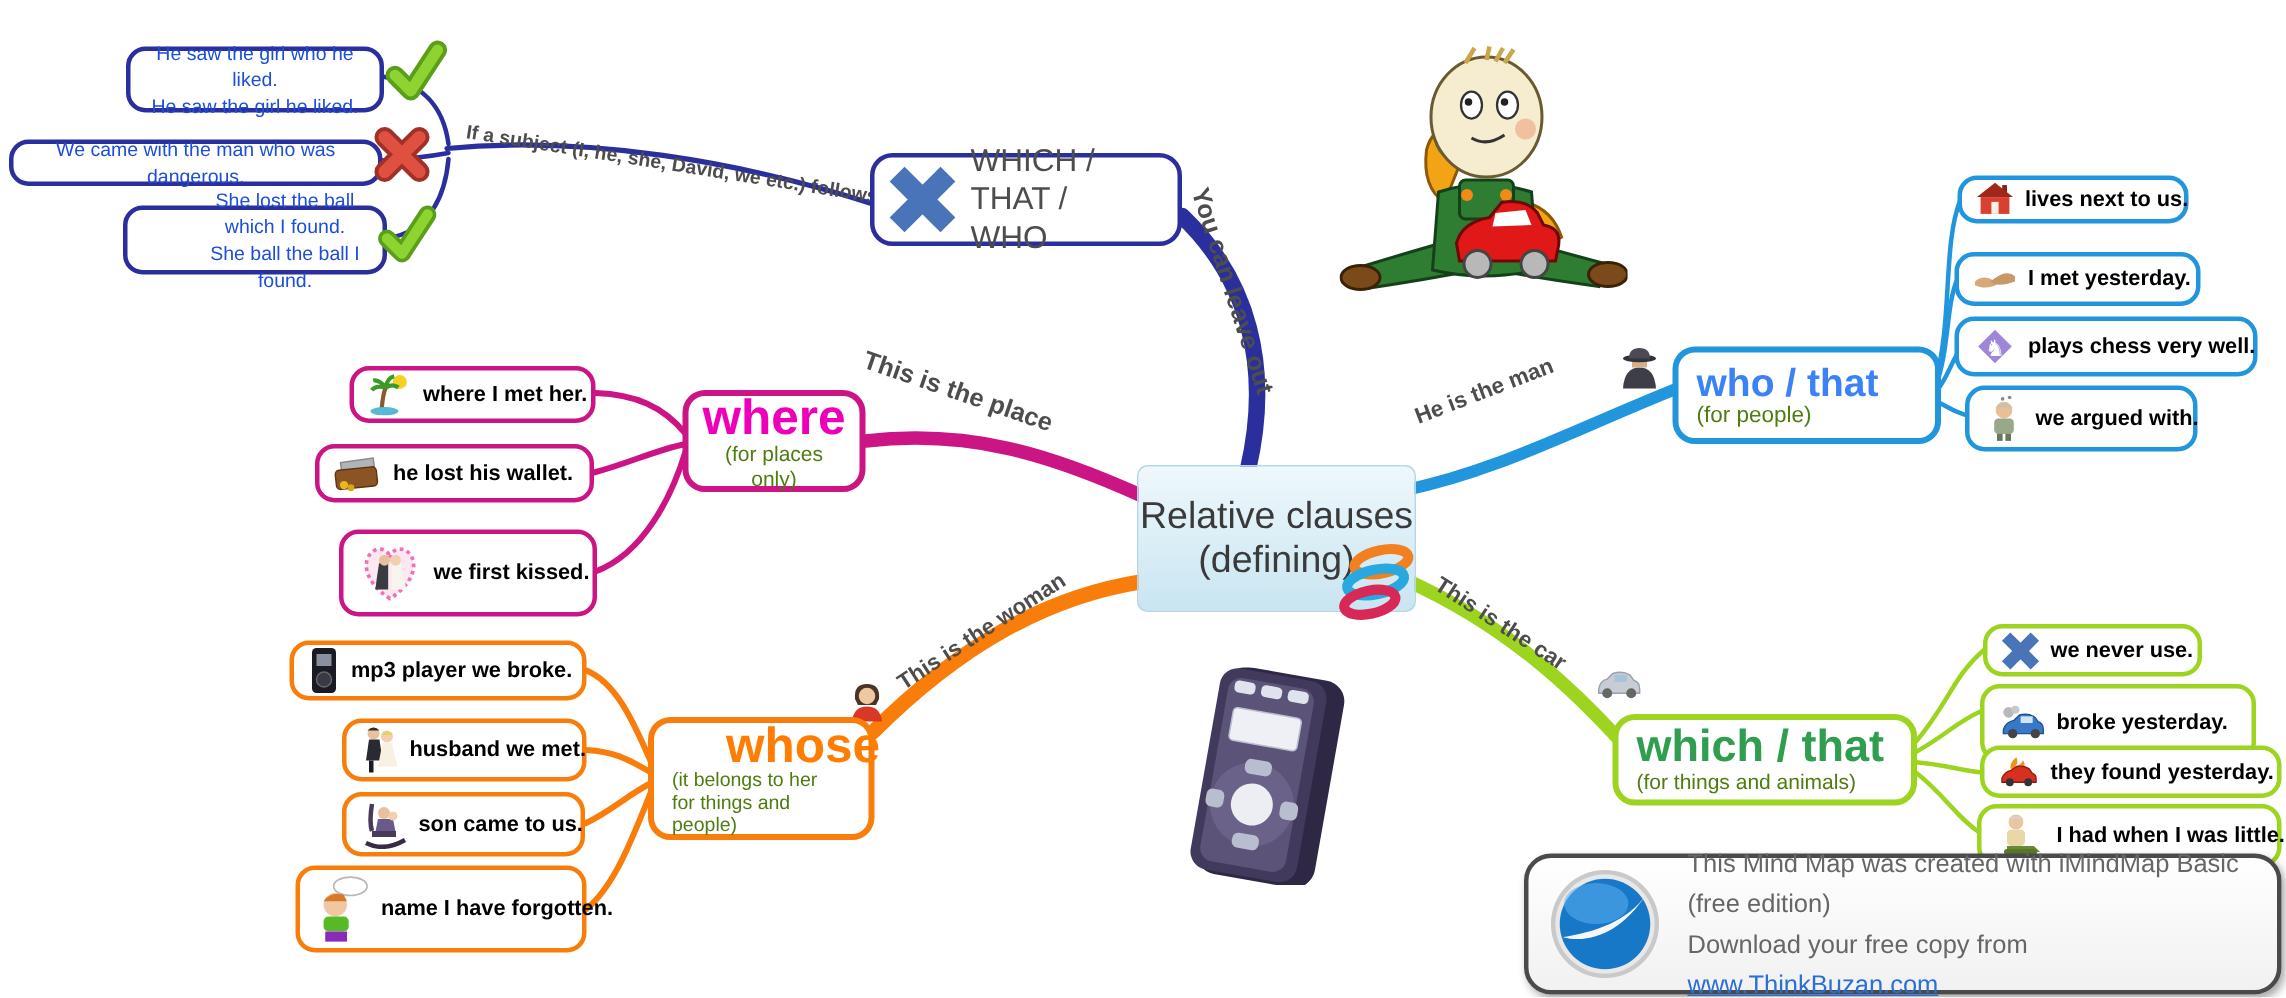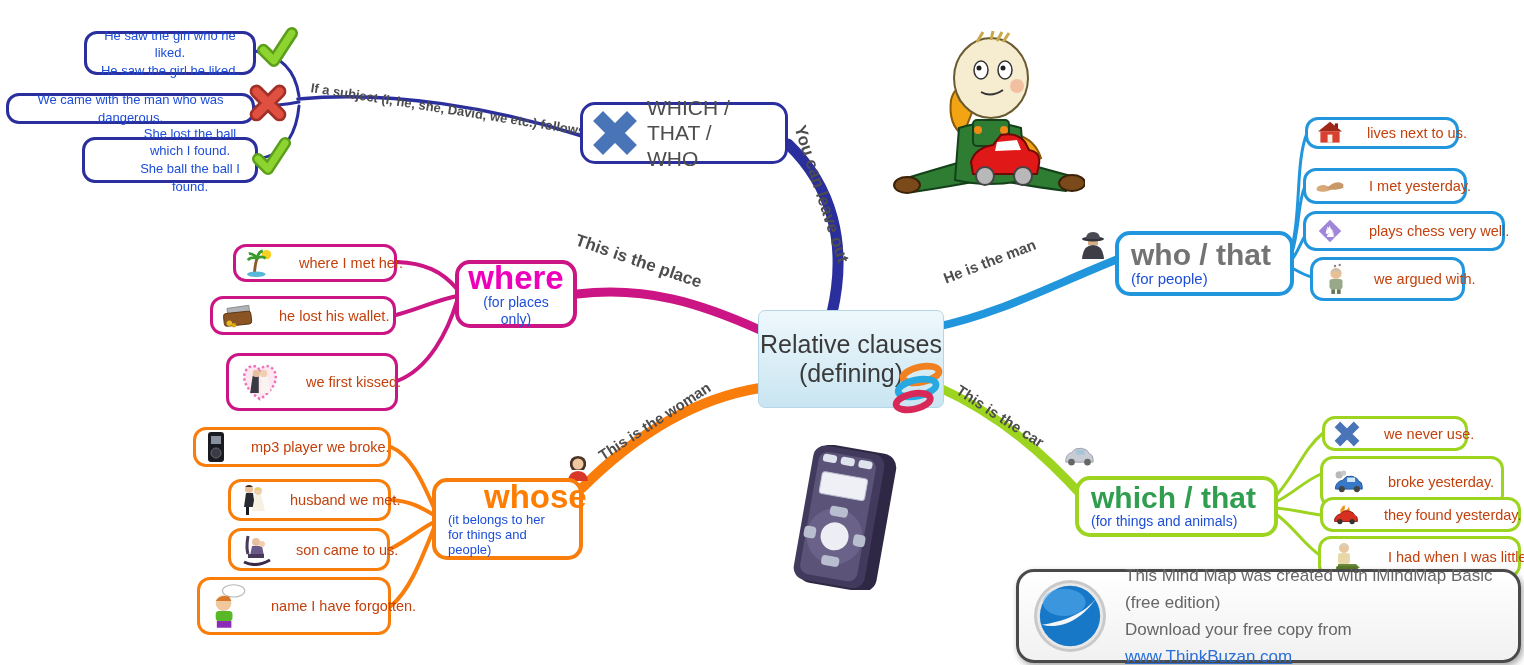--- a/index.html
+++ b/index.html
@@ -6,28 +6,28 @@
   #canvas{position:relative;width:1524px;height:665px;background:#fff;overflow:hidden;
           font-family:"Liberation Sans", sans-serif;}
   .abs{position:absolute;}
   svg{display:block;}
   
   .sentence{position:absolute;background:#fff;border:3px solid #2b2f9e;border-radius:13px;
             font-size:13px;color:#1d4ed8;text-align:center;line-height:1.35;padding:4px 8px;
             box-sizing:border-box;display:flex;flex-direction:column;justify-content:center;}
   
   .leaf{position:absolute;background:#fff;border:3px solid;border-radius:13px;
-        display:flex;align-items:center;gap:24px;padding:2px 9px;font-size:14.5px;color:#c2410c;
-        white-space:nowrap;box-sizing:border-box;}
+        display:flex;align-items:center;gap:7px;padding:2px 9px;font-size:14.5px;color:#000000;
+        white-space:nowrap;box-sizing:border-box;font-weight:bold;}
   .leaf svg{flex:0 0 auto;}
   
   .kw{position:absolute;background:#fff;border:4px solid;border-radius:15px;
       padding:2px 12px;box-sizing:border-box;display:flex;flex-direction:column;justify-content:center;}
   .kw .word{font-weight:bold;line-height:1.0;}
-  .kw .sub{color:#1d4ed8;line-height:1.15;}
+  .kw .sub{color:#4d7c0f;line-height:1.15;}
   .curve-label{position:absolute;font-weight:bold;color:#4d4d4d;white-space:nowrap;transform-origin:left center;}
   a.link{color:#2a6fd6;text-decoration:underline;}
 </style>
 </head>
 <body>
 
 <div id="canvas">
 
   <svg class="abs" width="1524" height="665" viewBox="0 0 1524 665" style="left:0;top:0" fill="none" stroke-linecap="round">
 
@@ -160,21 +160,21 @@
 
   <span class="abs" style="left:1078px;top:231px;">
     <svg width="30" height="30" viewBox="0 0 30 30">
       <path d="M4 28 Q5 14 15 14 Q25 14 26 28 Z" fill="#3e3e48"></path>
       <rect x="10" y="8" width="10" height="6" fill="#d8b088"></rect>
       <ellipse cx="15" cy="8" rx="11" ry="2.5" fill="#33333c"></ellipse>
       <path d="M8 8 Q8 1 15 1 Q22 1 22 8 Z" fill="#4a4a54"></path>
     </svg>
   </span>
   <div class="kw" style="left:1115px;top:231px;width:179px;height:65px;border-color:#2196dd;">
-    <span class="word" style="font-size:30px;color:#737373;">who / that</span>
+    <span class="word" style="font-size:26px;color:#3b82f6;">who / that</span>
     <span class="sub" style="font-size:15px;">(for people)</span>
   </div>
 
   <div class="leaf" style="left:1305px;top:117px;width:154px;height:32px;border-color:#2196dd;">
     <span>
         <svg width="26" height="24" viewBox="0 0 32 30">
           <rect x="22" y="3" width="4" height="7" fill="#8a2018"></rect>
           <polygon points="16,1 31,13 1,13" fill="#a02818"></polygon>
           <rect x="4" y="13" width="24" height="14" fill="#d84030"></rect>
           <rect x="13" y="17" width="6" height="10" fill="#f8f0e0"></rect>

